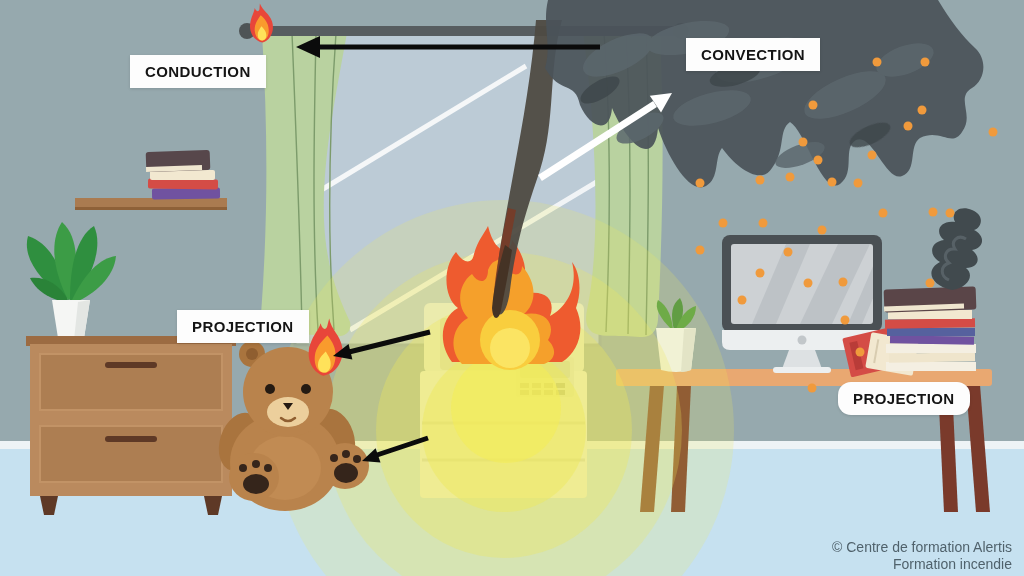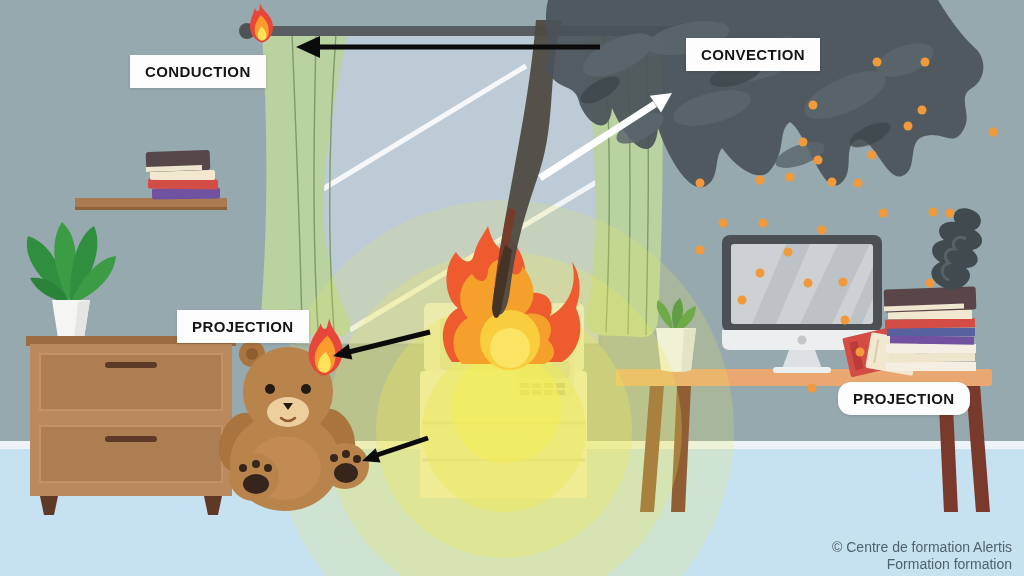--- a/index.html
+++ b/index.html
@@ -318,16 +318,16 @@
     </g>
   </svg>
 
   <div class="plabel lbl-conduction">CONDUCTION</div>
   <div class="plabel lbl-convection">CONVECTION</div>
   <div class="plabel lbl-rayonnement">PROJECTION</div>
   <div class="plabel lbl-projection">PROJECTION</div>
 
   <div class="footer-credit">
     <div>© Centre de formation Alertis</div>
-    <div>Formation formation</div>
+    <div>Formation incendie</div>
   </div>
 
 </div>
 
 </body></html>

